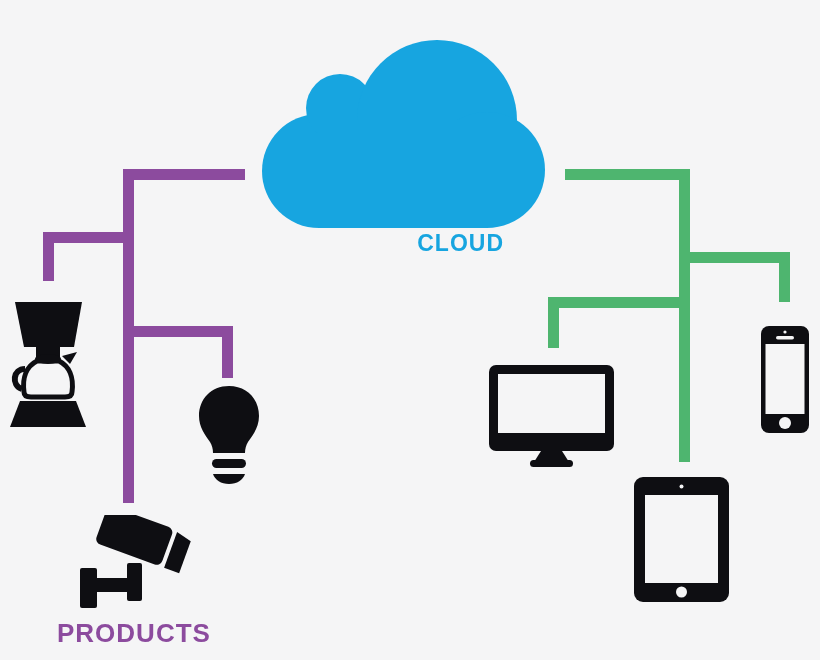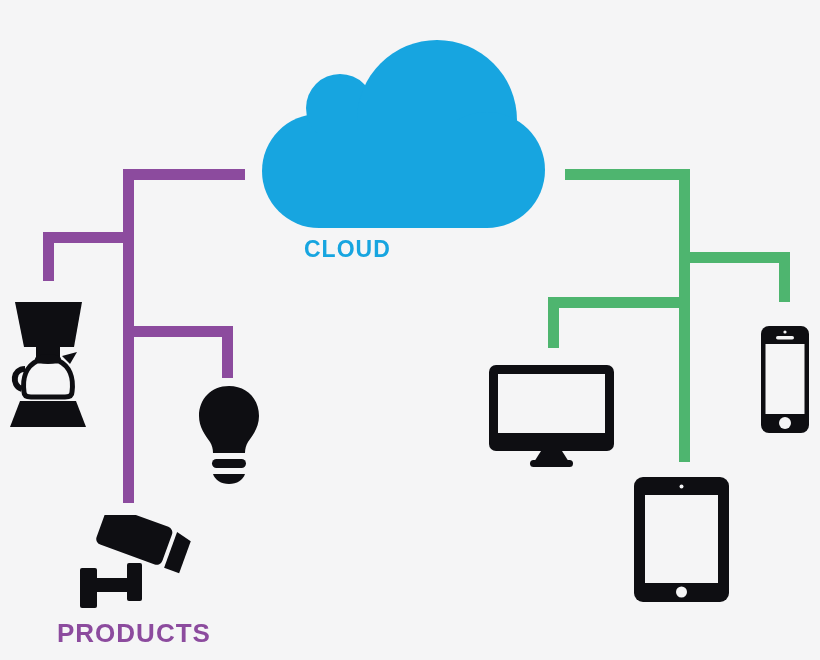--- a/index.html
+++ b/index.html
@@ -12,22 +12,22 @@
   }
   .layer{position:absolute;left:0;top:0;}
   .icon{position:absolute;}
   .label{
     position:absolute;
     font-weight:700;
     letter-spacing:1px;
     white-space:nowrap;
   }
   .cloud-label{
-    left:304px;top:236px;width:200px;
-    text-align:left;
+    left:304px;top:230px;width:200px;
+    text-align:right;
     font-size:23px;
     color:#17A5E0;
   }
   .products-label{
     left:57px;top:618px;
     font-size:26px;
     color:#8C4B9E;
   }
   .interface-label{
     left:607px;top:618px;

